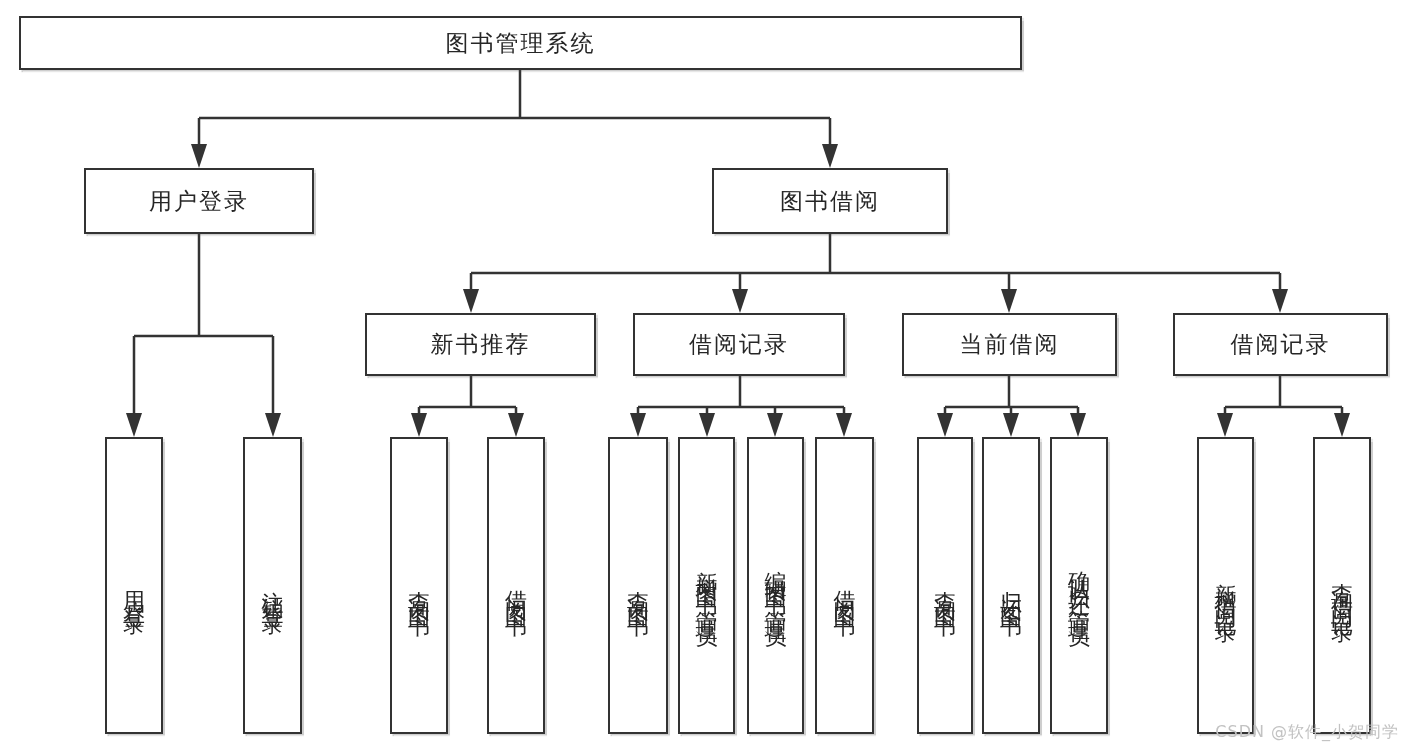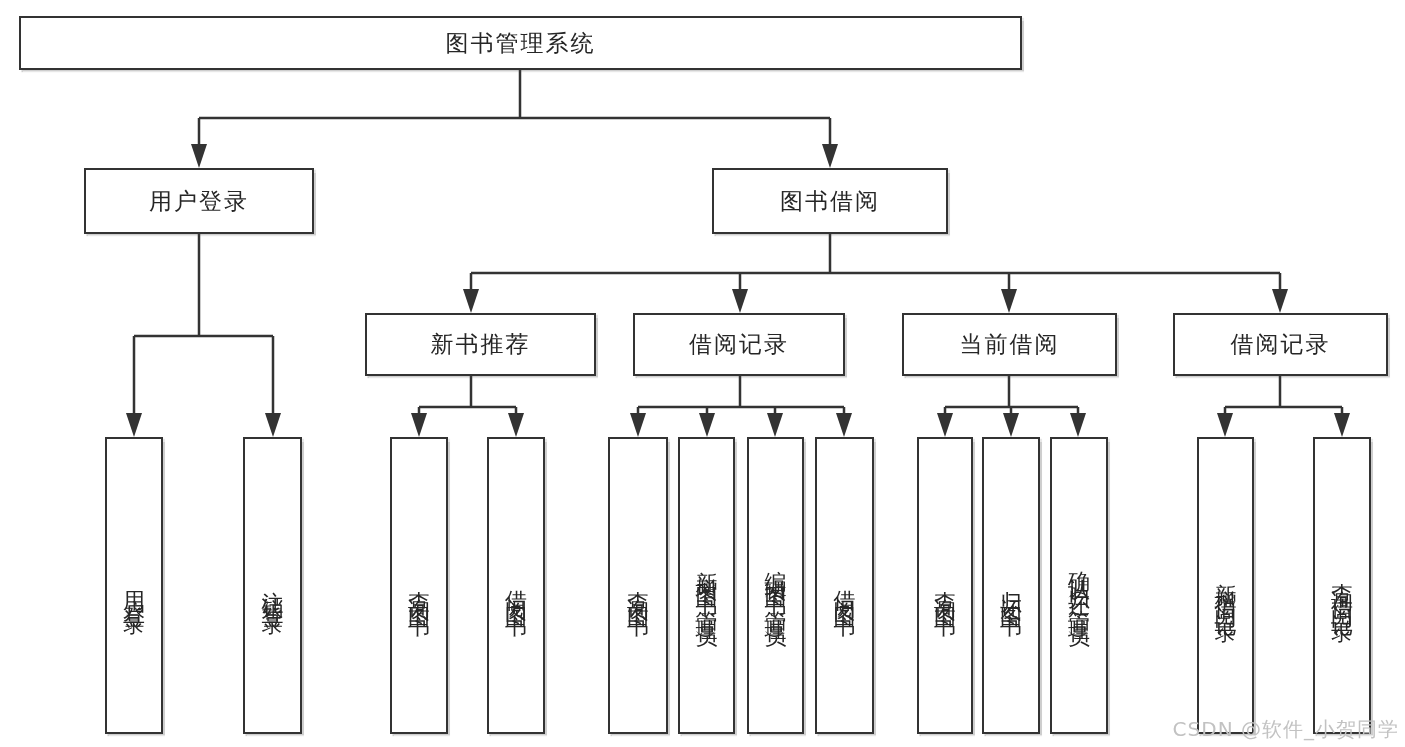--- a/index.html
+++ b/index.html
@@ -16,21 +16,21 @@
     box-shadow:1.5px 2px 1px rgba(80,80,80,0.28);
     display:flex;align-items:center;justify-content:center;
   }
   .box.h span{font-size:23px;letter-spacing:2px;white-space:nowrap;}
   .box.v span{
     writing-mode:vertical-lr;text-orientation:mixed;
     font-size:22px;letter-spacing:8px;line-height:1;margin-top:6px;white-space:nowrap;
   }
   .watermark{
     position:absolute;right:6px;bottom:4px;
-    font-size:20px;letter-spacing:1px;color:#c2c2c2;white-space:nowrap;
+    font-size:16px;letter-spacing:1px;color:#c2c2c2;white-space:nowrap;
   }
 </style>
 </head>
 <body>
 
 <div class="canvas">
 
   <svg class="wires" width="1405" height="747" viewBox="0 0 1405 747">
     <path class="wire" d="M520,68 V118 M199,118 H830 M199,118 V146 M830,118 V146"></path>
     <path class="wire" d="M199,234 V336 M134,336 H273 M134,336 V415 M273,336 V415"></path>

